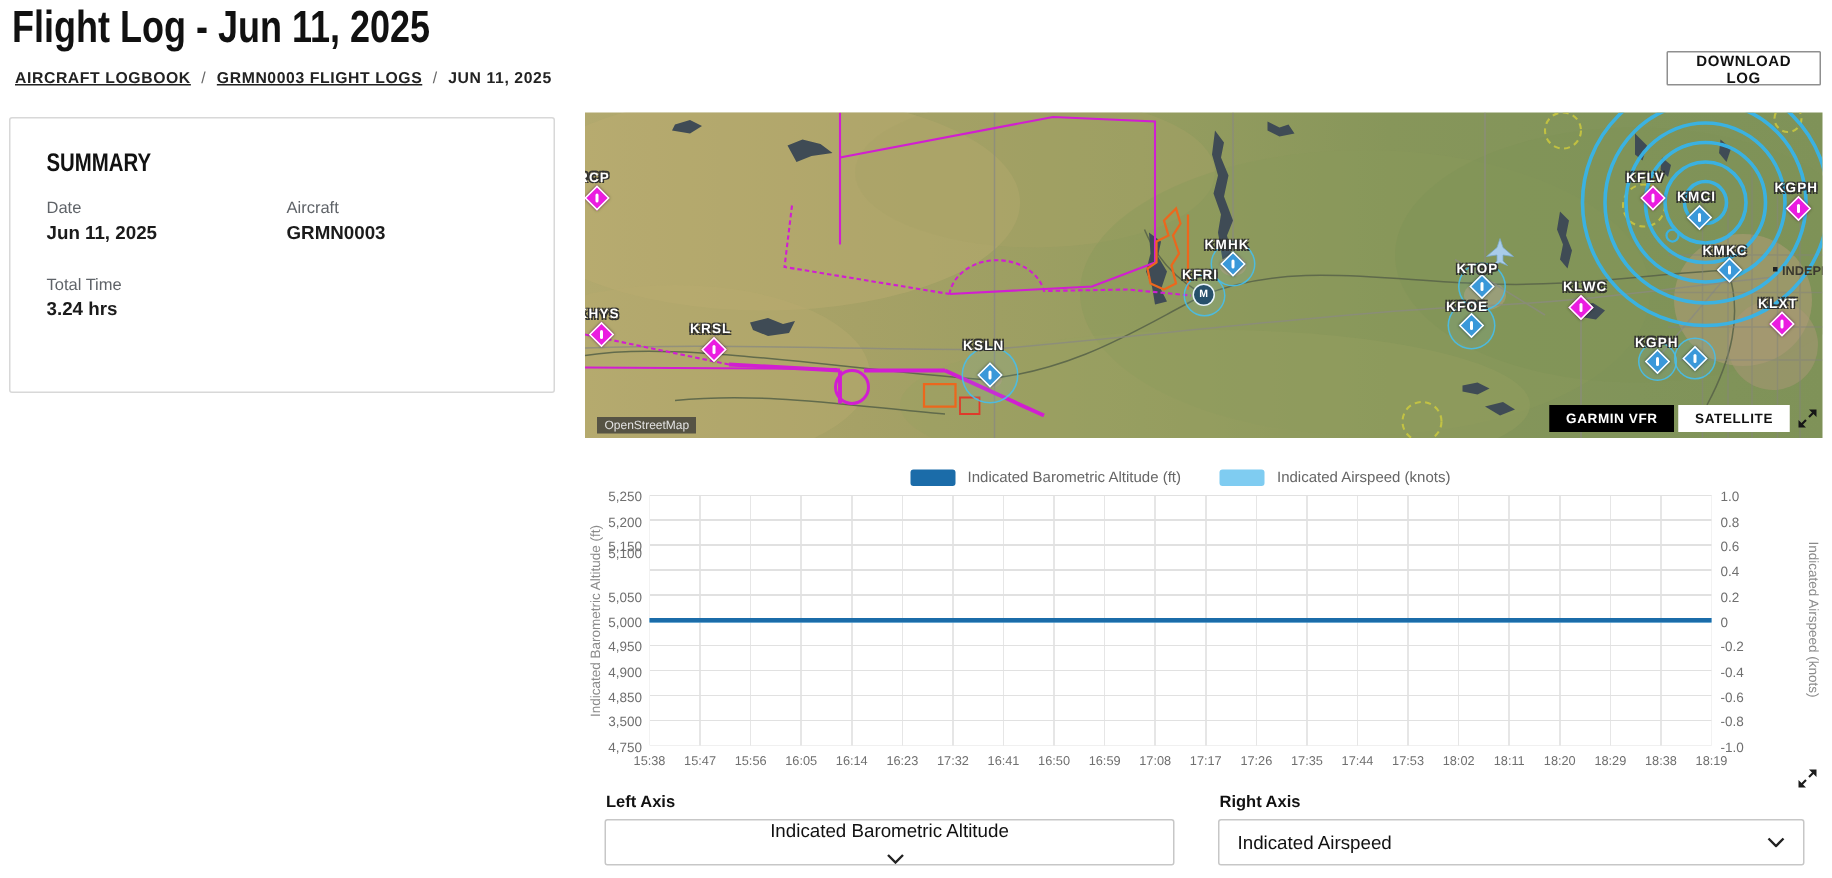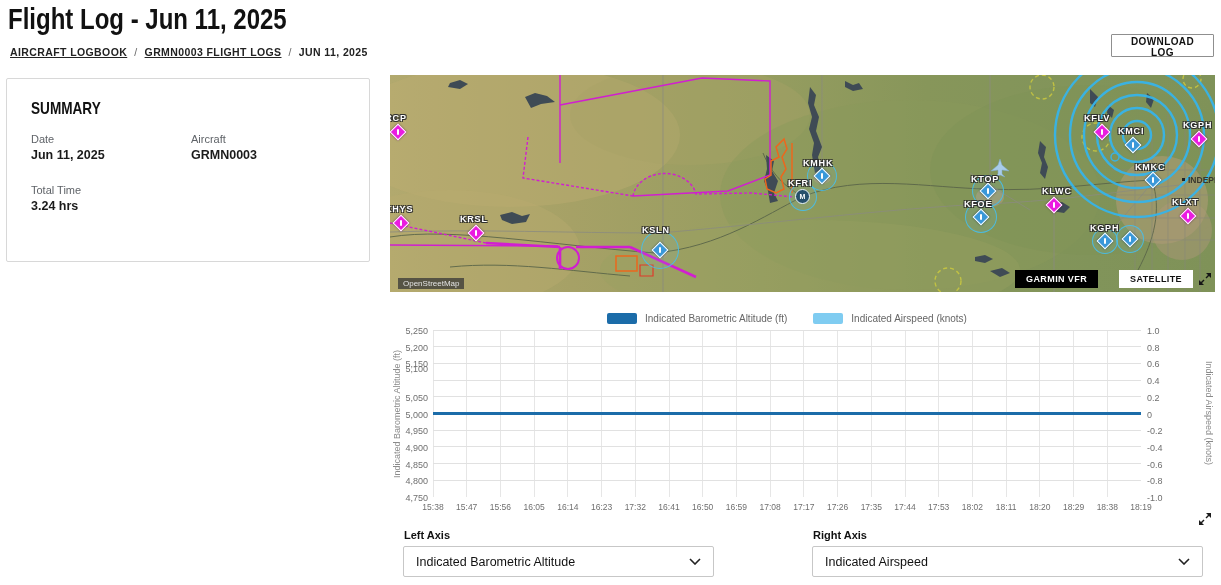--- a/index.html
+++ b/index.html
@@ -46,21 +46,21 @@
   .nontowered{background:#ea1ce0;}
   .marker-mil{position:absolute;width:13px;height:13px;border-radius:50%;background:#27506b;
         border:1.5px solid #eaf5fb;color:#fff;font-size:7px;font-weight:700;z-index:5;
         display:flex;align-items:center;justify-content:center;cursor:pointer;}
   .city-label{position:absolute;left:792px;top:100px;font-size:8.5px;font-weight:700;color:#3a382f;
         white-space:nowrap;z-index:4;}
   .city-label::before{content:"";display:inline-block;width:3px;height:3px;background:#222;
         margin-right:3px;vertical-align:2px;}
   .map-attrib{position:absolute;left:8px;bottom:3px;font-size:8px;color:#e2e2e2;
         background:rgba(55,55,55,.75);padding:1px 5px;z-index:8;}
-  .map-toolbar{position:absolute;right:22px;bottom:4px;display:flex;gap:21px;z-index:9;}
+  .map-toolbar{position:absolute;right:22px;bottom:4px;display:flex;gap:3px;z-index:9;}
   .layer-btn{height:18px;padding:0 10px;font-family:"Liberation Sans",sans-serif;font-size:9px;
         font-weight:700;letter-spacing:.4px;border:1px solid #fff;background:#fff;color:#111;
         cursor:pointer;}
   .layer-btn.active{background:#000;color:#fff;border-color:#000;}
   .map-expand{position:absolute;right:3px;bottom:6px;width:14px;height:14px;color:#161616;
         cursor:pointer;z-index:9;}
 
   
   .chart{position:absolute;left:390px;top:305px;width:831px;height:212px;}
   .legend{position:absolute;left:43px;top:8px;width:708px;display:flex;justify-content:center;
@@ -82,21 +82,21 @@
   .axis-title.right{left:814px;}
   .chart-expand{position:absolute;left:1198px;top:512px;width:14px;height:14px;color:#1c1c1c;cursor:pointer;}
 
   
   .axis-label{position:absolute;top:529px;font-size:11px;font-weight:700;color:#111;}
   .axis-label.left{left:404px;}
   .axis-label.right{left:813px;}
   .select{position:absolute;top:546px;height:31px;box-sizing:border-box;background:#fff;
       border:1px solid #c7c7c7;border-radius:2px;display:flex;align-items:center;
       justify-content:space-between;padding:0 12px;font-size:12.5px;color:#111;cursor:pointer;}
-  .select.left{left:403px;width:311px;}
+  .select.left{left:403px;width:380px;flex-direction:column;}
   .select.right{left:812px;width:391px;}
   .select svg{flex:0 0 auto;margin-left:8px;}
 </style>
 </head>
 <body>
 
 <h1 class="title condensed">Flight Log - Jun 11, 2025</h1>
 <nav class="breadcrumb"><span class="crumb link">AIRCRAFT LOGBOOK</span><span class="sep">/</span><span class="crumb link">GRMN0003 FLIGHT LOGS</span><span class="sep">/</span><span class="crumb">JUN 11, 2025</span></nav>
 <button class="download-btn">DOWNLOAD LOG</button>
 
@@ -363,21 +363,21 @@
   <div class="yticks left">
       <div style="top: -4px;">5,250</div>
       <div style="top: 12.7px;">5,200</div>
       <div style="top: 29.4px;">5,150</div>
       <div style="top: 34px;">5,100</div>
       <div style="top: 62.8px;">5,050</div>
       <div style="top: 79.5px;">5,000</div>
       <div style="top: 96.2px;">4,950</div>
       <div style="top: 112.9px;">4,900</div>
       <div style="top: 129.6px;">4,850</div>
-      <div style="top: 146.3px;">4,800</div>
+      <div style="top: 146.3px;">3,500</div>
       <div style="top: 163px;">4,750</div>
     </div>
   <div class="yticks right">
       <div style="top: -4px;">1.0</div>
       <div style="top: 12.7px;">0.8</div>
       <div style="top: 29.4px;">0.6</div>
       <div style="top: 46.1px;">0.4</div>
       <div style="top: 62.8px;">0.2</div>
       <div style="top: 79.5px;">0</div>
       <div style="top: 96.2px;">-0.2</div>

